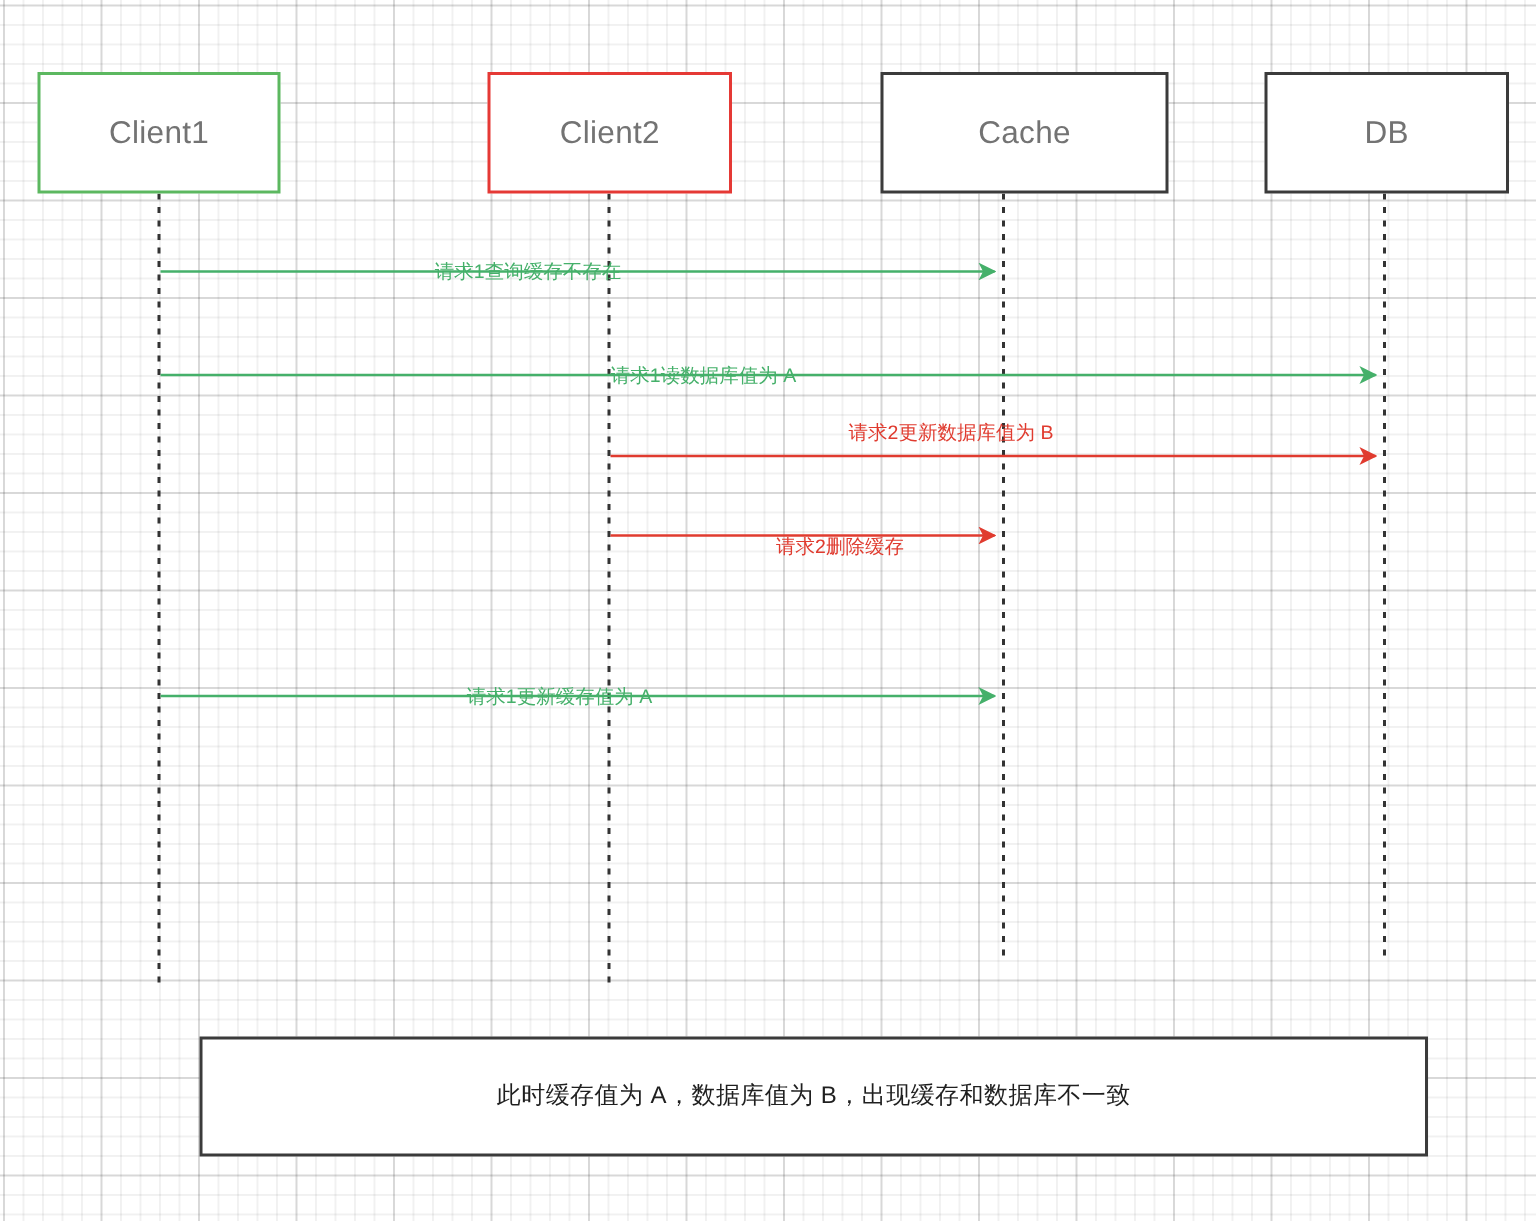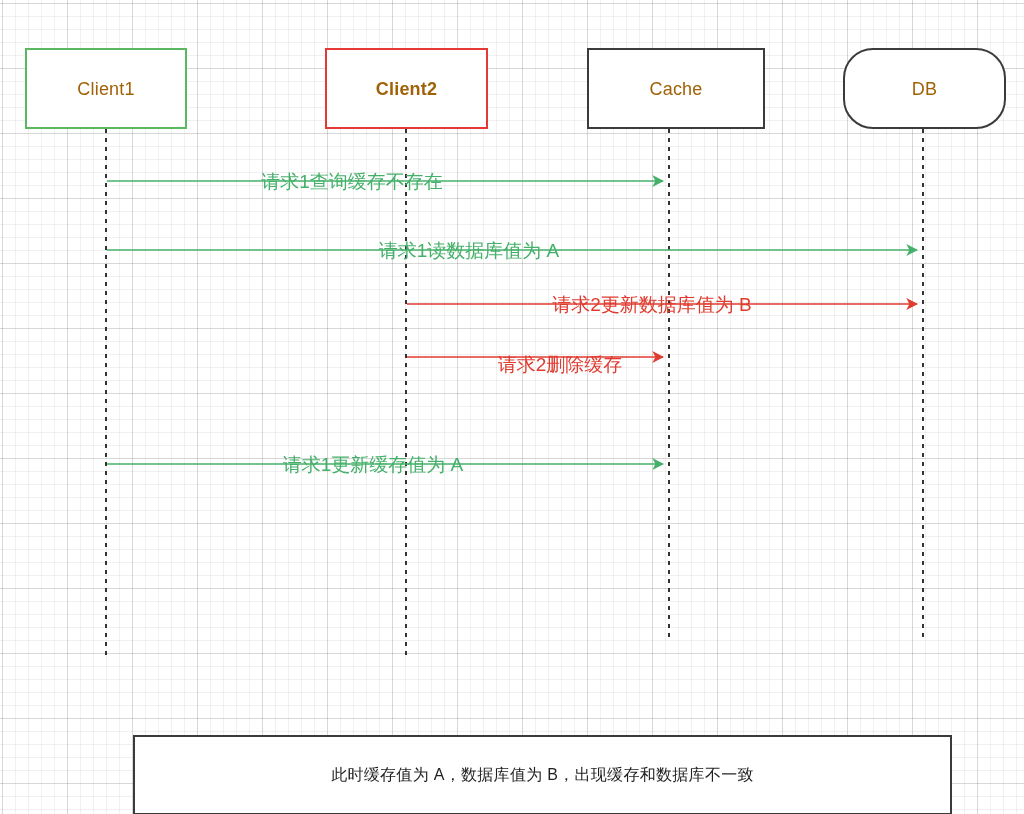--- a/index.html
+++ b/index.html
@@ -43,52 +43,51 @@
   
   .participant {
     position: absolute;
     box-sizing: border-box;
     background: #ffffff;
     display: flex;
     align-items: center;
     justify-content: center;
   }
   .participant .plabel {
-    font-size: 18px;
-    color: #a16207;
+    font-size: 21px;
+    color: #737373;
     letter-spacing: 0.2px;
     line-height: 1;
   }
   .p-neutral { border: 2px solid #3b3b3b; }
   .p-green   { border: 2px solid #5cb860; }
-  .p-red     { border: 2px solid #e53935; font-weight: bold; }
+  .p-red     { border: 2px solid #e53935; }
 
   
   .msg-label {
     position: absolute;
     transform: translate(-50%, -50%);
     white-space: nowrap;
-    font-size: 19px;
+    font-size: 13px;
     line-height: 1;
     padding: 0 3px;
     background: transparent;
   }
   .msg-green { color: #45b06a; }
   .msg-red   { color: #e03b2f; }
 
   
   .note-box {
     position: absolute;
     box-sizing: border-box;
     border: 2px solid #3b3b3b;
     background: #ffffff;
     display: flex;
     align-items: center;
     justify-content: center;
-    margin-top: 44px;
   }
   .note-box .note-text {
     font-size: 16px;
     color: #1f1f1f;
     line-height: 1.3;
     letter-spacing: 0.3px;
   }
 </style>
 </head>
 <body>
@@ -122,33 +121,33 @@
   </svg>
 
   <div class="participant p-green" style="left:25px; top:48px; width:162px; height:81px;">
     <span class="plabel">Client1</span>
   </div>
 
   <div class="participant p-red" style="left:325px; top:48px; width:163px; height:81px;">
     <span class="plabel">Client2</span>
   </div>
 
-  <div class="participant p-neutral" style="left:587px; top:48px; width:178px; height:81px;">
+  <div class="participant p-neutral" style="left:587px; top:48px; width:192px; height:81px;">
     <span class="plabel">Cache</span>
   </div>
 
-  <div class="participant p-neutral" style="left:843px; top:48px; width:163px; height:81px;border-radius:30px;">
+  <div class="participant p-neutral" style="left:843px; top:48px; width:163px; height:81px;">
     <span class="plabel">DB</span>
   </div>
 
   <div class="msg-label msg-green" style="left:352px; top:181px;">请求1查询缓存不存在</div>
 
   <div class="msg-label msg-green" style="left:469px; top:250px;text-align:center;">请求1读数据库值为 A</div>
 
-  <div class="msg-label msg-red" style="left:634px; top:304px;margin-left:18px;">请求2更新数据库值为 B</div>
+  <div class="msg-label msg-red" style="left:634px; top:288px;">请求2更新数据库值为 B</div>
 
   <div class="msg-label msg-red" style="left:560px; top:364px;">请求2删除缓存</div>
 
   <div class="msg-label msg-green" style="left:373px; top:464px;">请求1更新缓存值为 A</div>
 
   <div class="note-box" style="left:133px; top:691px; width:819px; height:80px;">
     <span class="note-text">此时缓存值为 A，数据库值为 B，出现缓存和数据库不一致</span>
   </div>
 
 </div>

